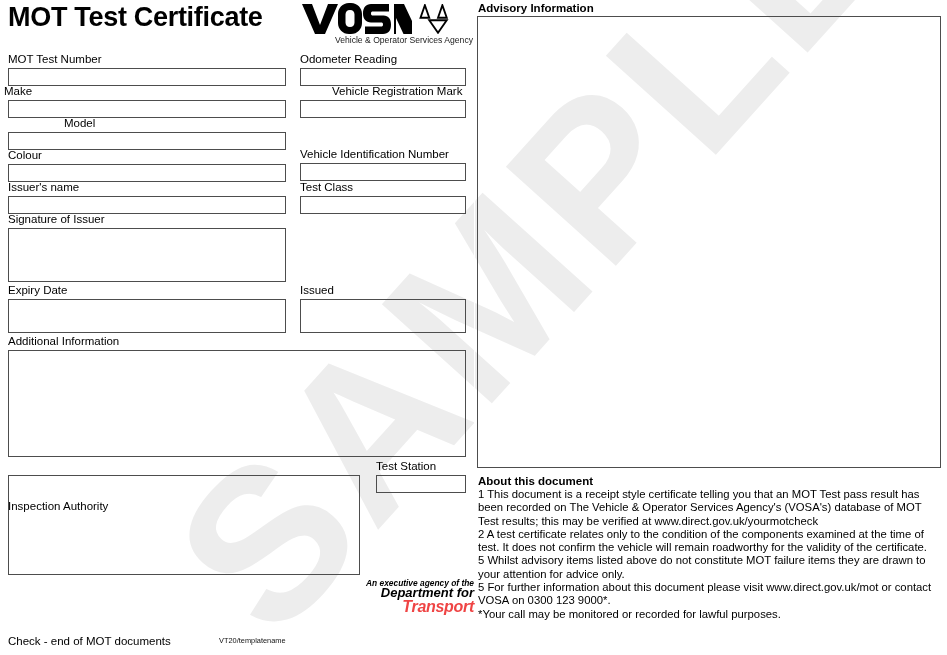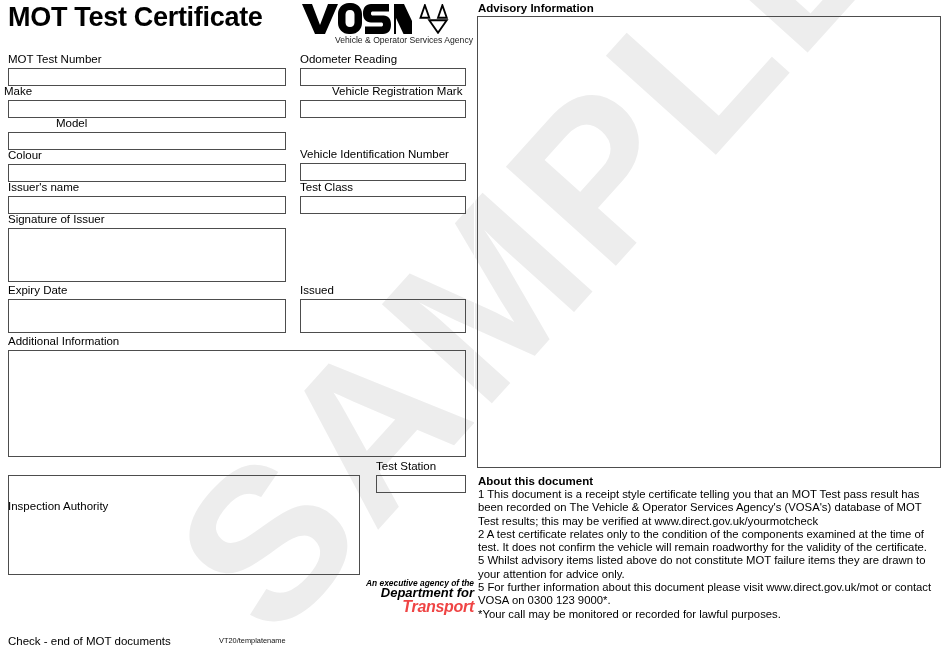--- a/index.html
+++ b/index.html
@@ -232,21 +232,21 @@
     </svg>
     <div id="vosa-strap">Vehicle &amp; Operator Services Agency</div>
   </div>
 
   <div class="lbl" style="left:8px; top:53px;">MOT Test Number</div>
   <input class="fieldbox" style="left: 8px; top: 68px; width: 278px; height: 18px;" value="">
 
   <div class="lbl" style="left:4px; top:85px;">Make</div>
   <input class="fieldbox" style="left: 8px; top: 100px; width: 278px; height: 18px;" value="">
 
-  <div class="lbl" style="left:8px; top:117px;padding-left:48px;">Model</div>
+  <div class="lbl" style="left:16px; top:117px;padding-left:48px;">Model</div>
   <input class="fieldbox" style="left: 8px; top: 132px; width: 278px; height: 18px;" value="">
 
   <div class="lbl" style="left:8px; top:149px;">Colour</div>
   <input class="fieldbox" style="left: 8px; top: 164px; width: 278px; height: 18px;" value="">
 
   <div class="lbl" style="left:8px; top:181px;">Issuer's name</div>
   <input class="fieldbox" style="left: 8px; top: 196px; width: 278px; height: 18px;" value="">
 
   <div class="lbl" style="left:8px; top:213px;">Signature of Issuer</div>
   <textarea class="fieldbox" style="left: 8px; top: 228px; width: 278px; height: 54px;"></textarea>

